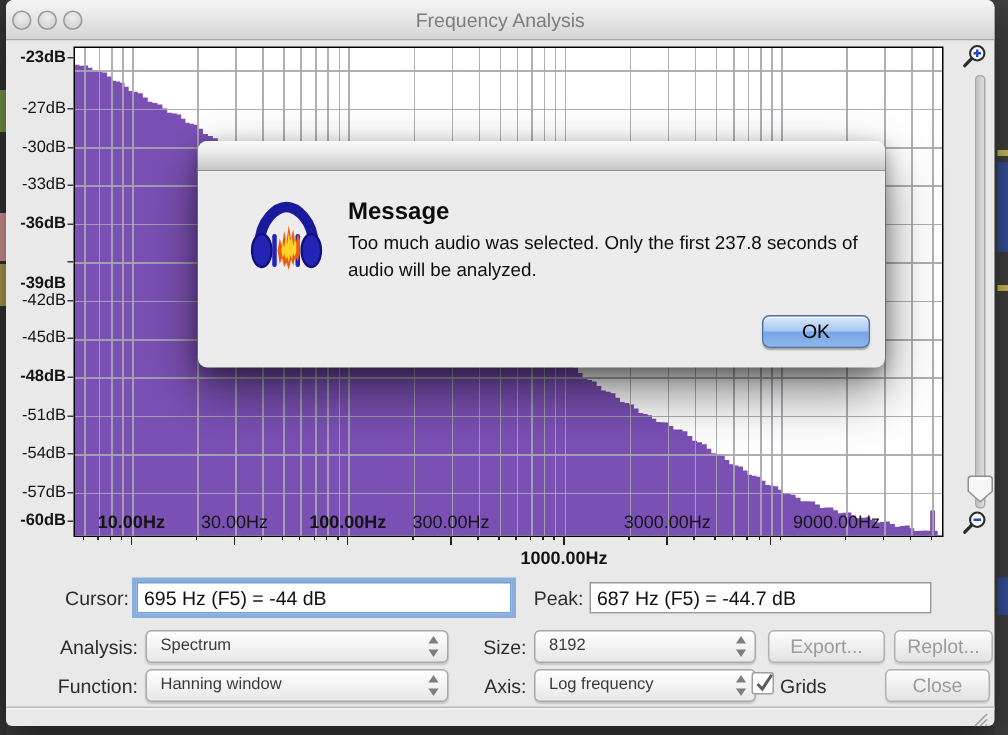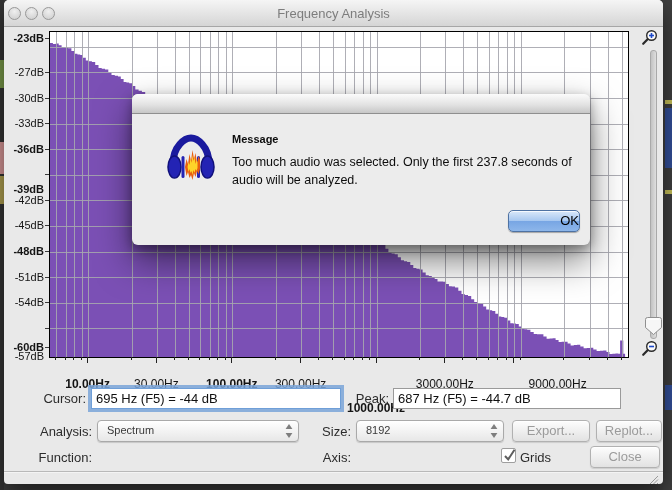--- a/index.html
+++ b/index.html
@@ -12,21 +12,21 @@
   .titlebar{position:absolute;left:0;top:0;right:0;height:26px;border-radius:5px 5px 0 0;
             background:linear-gradient(#f5f5f5,#d5d5d5);border-bottom:1px solid #a6a6a6}
   .title{position:absolute;left:0;right:0;top:6px;text-align:center;font-size:13px;color:#7d7d7d}
   .tl{position:absolute;top:7px;width:11px;height:11px;border-radius:50%;
       border:1px solid #989898;background:radial-gradient(circle at 50% 32%,#efefef,#cbcbcb)}
   
   .plot{position:absolute;left:45px;top:31px;width:578px;height:325px;background:#fff;border:1px solid #000}
   .plot svg{display:block}
   .ylabel{position:absolute;left:2px;width:38px;text-align:right;font-size:11px;color:#141414;line-height:12px}
   .ydash{position:absolute;left:41px;width:4px;height:1px;background:#3a3a3a}
-  .xlabel{position:absolute;top:377px;font-size:12px;color:#141414;transform:translateX(-50%);white-space:nowrap}
+  .xlabel{position:absolute;top:341px;font-size:12px;color:#141414;transform:translateX(-50%);white-space:nowrap}
   #xticks{position:absolute;left:45px;top:357px}
   
   .zoomcol svg{position:absolute}
   .ztrack{position:absolute;left:646px;top:50px;width:5px;height:287px;background:linear-gradient(90deg,#c2c2c2,#dedede);
           border:1px solid #a9a9a9;border-radius:3px}
   
   .fieldlabel{position:absolute;font-size:13px;color:#2c2c2c;text-align:right}
   .tfield{position:absolute;height:17px;background:#fff;border:1px solid #9a9a9a;font-size:13px;
           padding:1px 4px;font-family:"Liberation Sans",sans-serif;color:#101010}
   .focusring{border:1px solid #6f9fd8;outline:none;box-shadow:0 0 0 3px rgba(122,164,216,.85)}
@@ -42,28 +42,28 @@
   .chk{position:absolute;width:13px;height:13px;background:#fff;border:1px solid #9e9e9e;border-radius:2px}
   .chk svg{display:none;overflow:visible;position:absolute;left:1px;top:0}
   .chk.checked svg{display:block}
   .divider{position:absolute;left:0;right:0;top:471px;height:1px;background:#b9b9b9;box-shadow:0 1px 0 #f4f4f4}
   .grip{position:absolute;right:4px;top:473px}
   
   .dialog{position:absolute;left:132px;top:94px;width:458px;height:151px;border-radius:6px;background:#ececec;
           box-shadow:0 16px 36px rgba(0,0,0,.5),0 4px 12px rgba(0,0,0,.35);z-index:50}
   .dlg-titlebar{position:absolute;left:0;top:0;right:0;height:19px;border-radius:6px 6px 0 0;
                 background:linear-gradient(#fbfbfb 0%,#e3e3e3 55%,#c7c7c7 100%);border-bottom:1px solid #8f8f8f}
-  .dlg-heading{position:absolute;left:100px;top:39px;font-size:11px;font-weight:700;color:#0d0d0d}
+  .dlg-heading{position:absolute;left:100px;top:39px;font-size:16px;font-weight:700;color:#0d0d0d}
   .dlg-body{position:absolute;left:100px;top:59px;font-size:12.5px;color:#0d0d0d;line-height:1.45}
   .dlg-line{white-space:nowrap}
   .dlg-icon{position:absolute;left:31px;top:36px}
   .okbtn{position:absolute;left:376px;top:116px;width:70px;height:20px;border-radius:5px;border:1px solid #4e72a3;
          background:linear-gradient(#d9e8fa 0%,#a8c8f0 48%,#78a6e4 52%,#8db6ea 100%);
          box-shadow:inset 0 1px 0 rgba(255,255,255,.75),0 1px 1px rgba(0,0,0,.3);
-         font-size:13px;color:#000;text-align:right;line-height:20px}
+         font-size:13px;color:#000;text-align:center;line-height:20px}
 </style>
 </head>
 <body>
 
 <div class="frag" style="left:0;top:0;width:4px;height:490px;background:#353535"></div>
 <div class="frag" style="left:0;top:60px;width:4px;height:28px;background:#7a9a4a"></div>
 <div class="frag" style="left:0;top:142px;width:4px;height:32px;background:#d89898"></div>
 <div class="frag" style="left:0;top:176px;width:4px;height:28px;background:#b0a050"></div>
 <div class="frag" style="left:663px;top:0;width:9px;height:490px;background:#404040"></div>
 <div class="frag" style="left:665px;top:100px;width:7px;height:4px;background:#c9c25a"></div>
@@ -96,21 +96,21 @@
       <span class="ylabel" style="top: 193.898px; font-weight: 400;">-42dB</span>
       <div class="ydash" style="top: 199.898px;"></div>
       <span class="ylabel" style="top: 219.488px; font-weight: 400;">-45dB</span>
       <div class="ydash" style="top: 225.488px;"></div>
       <span class="ylabel" style="top: 245.079px; font-weight: 700;">-48dB</span>
       <div class="ydash" style="top: 251.079px;"></div>
       <span class="ylabel" style="top: 270.669px; font-weight: 400;">-51dB</span>
       <div class="ydash" style="top: 276.669px;"></div>
       <span class="ylabel" style="top: 296.26px; font-weight: 400;">-54dB</span>
       <div class="ydash" style="top: 302.26px;"></div>
-      <span class="ylabel" style="top: 321.85px; font-weight: 400; margin-top: 28px;">-57dB</span>
+      <span class="ylabel" style="top: 321.85px; font-weight: 400;">-57dB</span>
       <div class="ydash" style="top: 327.85px;"></div>
       <span class="ylabel" style="top: 341px; font-weight: 700;">-60dB</span>
       <div class="ydash" style="top: 347px;"></div>
     </div>
 
   <div class="plot">
     <svg id="plot-svg" width="578" height="325" viewBox="0 0 578 325">
         <path d="M0.0,325 V11.1H2.9V11.9H5.8V11.6H8.7V13.2H11.6V14.9H14.9V15.6H18.1V16.3H21.4V19.0H24.6V21.8H27.4V22.4H30.2V23.1H33.0V25.8H35.8V28.6H38.6V29.2H41.9V30.1H45.2V33.0H48.5V35.9H51.7V36.7H55.0V37.6H58.3V40.3H61.5V43.1H64.8V43.7H68.0V44.4H70.8V47.1H73.6V49.9H76.4V50.5H79.2V51.2H82.0V53.9H85.3V57.4H88.6V58.7H91.9V60.1H95.2V63.5H98.4V67.0H101.4V68.1H104.4V69.3H107.4V72.5H110.4V75.9H113.4V77.0H116.4V78.2H119.4V81.4H122.4V84.7H125.5V85.8H128.5V87.1H131.3V89.6H134.1V92.3H136.9V92.8H139.7V93.3H142.5V95.9H145.4V98.5H148.4V99.5H151.4V100.5H154.4V103.6H157.4V106.7H160.5V107.7H163.6V108.7H166.8V111.8H169.9V114.9H173.1V115.9H176.2V116.9H179.2V120.0H182.2V123.3H185.2V124.3H188.2V125.4H191.2V128.6H194.2V131.8H197.2V132.8H200.2V134.0H203.2V137.1H206.2V140.3H209.2V141.4H212.2V142.5H215.1V145.2H217.9V148.0H220.8V148.6H223.6V149.3H226.5V152.0H229.3V154.8H232.2V155.4H235.4V156.7H238.7V160.0H241.9V163.4H245.1V164.5H248.4V165.8H251.6V169.1H254.6V171.8H257.6V172.3H260.6V172.9H263.7V175.4H266.7V178.1H269.7V178.6H272.7V179.2H275.7V181.3H278.7V183.6H281.7V183.6H284.7V183.7H287.7V185.9H290.7V188.1H294.0V188.1H297.2V188.1H300.5V190.2H303.8V192.4H306.6V193.3H309.3V194.3H312.1V197.2H314.9V200.3H317.6V201.2H320.4V202.2H323.4V205.9H326.4V209.7H329.4V211.3H332.4V213.0H335.4V216.7H338.4V220.5H341.6V221.4H344.7V222.3H347.8V225.3H350.9V228.3H354.0V229.2H357.1V230.1H360.3V233.1H363.3V236.0H366.4V236.7H369.5V237.6H372.6V240.4H375.7V243.3H378.8V244.0H381.8V244.9H384.7V247.1H387.5V249.4H390.4V249.5H393.2V249.7H396.1V252.0H398.9V254.3H401.8V254.4H405.0V255.5H408.3V258.7H411.5V261.9H414.7V262.9H418.0V264.1H421.2V267.2H424.2V270.1H427.2V270.9H430.2V271.7H433.2V274.6H436.2V277.5H439.2V278.3H442.2V279.0H445.3V281.7H448.3V284.5H451.3V285.1H454.3V285.8H457.3V288.5H460.3V291.3H463.1V291.6H465.9V292.1H468.8V294.5H471.6V297.0H474.4V297.3H477.2V297.8H480.4V299.9H483.7V302.1H486.9V302.2H490.1V302.3H493.4V304.4H496.6V306.7H499.6V306.4H502.6V306.3H505.6V308.1H508.6V310.1H511.6V309.8H514.6V309.7H517.6V311.6H520.6V313.5H523.8V313.1H527.1V312.8H530.3V314.5H533.6V316.3H536.8V316.0H540.0V315.7H543.3V317.4H546.6V319.1H549.9V318.7H553.2V318.4H556.5V320.1H559.5V322.0H562.4V321.8H565.4V321.6H568.2V321.8H570.1V308.4H573.3V321.8H575.1V321.6H575.1V325Z" fill="#7b50b5"></path>
         <line x1="6.6" x2="6.6" y1="0" y2="325" stroke="#a7a7af" stroke-width="1" opacity="0.9" shape-rendering="crispEdges"></line>
         <line x1="16.3" x2="16.3" y1="0" y2="325" stroke="#a7a7af" stroke-width="1" opacity="0.9" shape-rendering="crispEdges"></line>
@@ -255,21 +255,35 @@
     <span class="lbl">8192</span>
     <svg class="step" width="8" height="14" viewBox="0 0 8 14">
       <path d="M4,0 L7.4,5 H0.6 Z" fill="#7e7e7e"></path>
         <path d="M4,14 L0.6,9 H7.4 Z" fill="#7e7e7e"></path>
     </svg>
   </div>
   <div class="mbtn" style="left:508px;top:420px;width:76px">Export...</div>
   <div class="mbtn" style="left:592px;top:420px;width:64px">Replot...</div>
 
   <div class="ctl-label" style="left:0;top:450px;width:88px">Function:</div>
+  <div class="mselect" style="left:93px;top:446px;width:200px">
+    <span class="lbl">Hanning window</span>
+    <svg class="step" width="8" height="14" viewBox="0 0 8 14">
+      <path d="M4,0 L7.4,5 H0.6 Z" fill="#7e7e7e"></path>
+        <path d="M4,14 L0.6,9 H7.4 Z" fill="#7e7e7e"></path>
+    </svg>
+  </div>
   <div class="ctl-label" style="left:305px;top:450px;width:42px">Axis:</div>
+  <div class="mselect" style="left:352px;top:446px;width:146px">
+    <span class="lbl">Log frequency</span>
+    <svg class="step" width="8" height="14" viewBox="0 0 8 14">
+      <path d="M4,0 L7.4,5 H0.6 Z" fill="#7e7e7e"></path>
+        <path d="M4,14 L0.6,9 H7.4 Z" fill="#7e7e7e"></path>
+    </svg>
+  </div>
   <div class="chk checked" style="left:497px;top:448px">
     <svg width="14" height="14" viewBox="0 0 14 14">
       <path d="M2,7 L5.2,10.4 L11.5,0.8" fill="none" stroke="#5d5d5d" stroke-width="2"></path>
     </svg>
   </div>
   <div class="ctl-label" style="left:516px;top:450px;width:40px;text-align:left">Grids</div>
   <div class="mbtn" style="left:586px;top:446px;width:68px">Close</div>
 
   <div class="divider"></div>
   <svg class="grip" width="12" height="12" viewBox="0 0 12 12">

